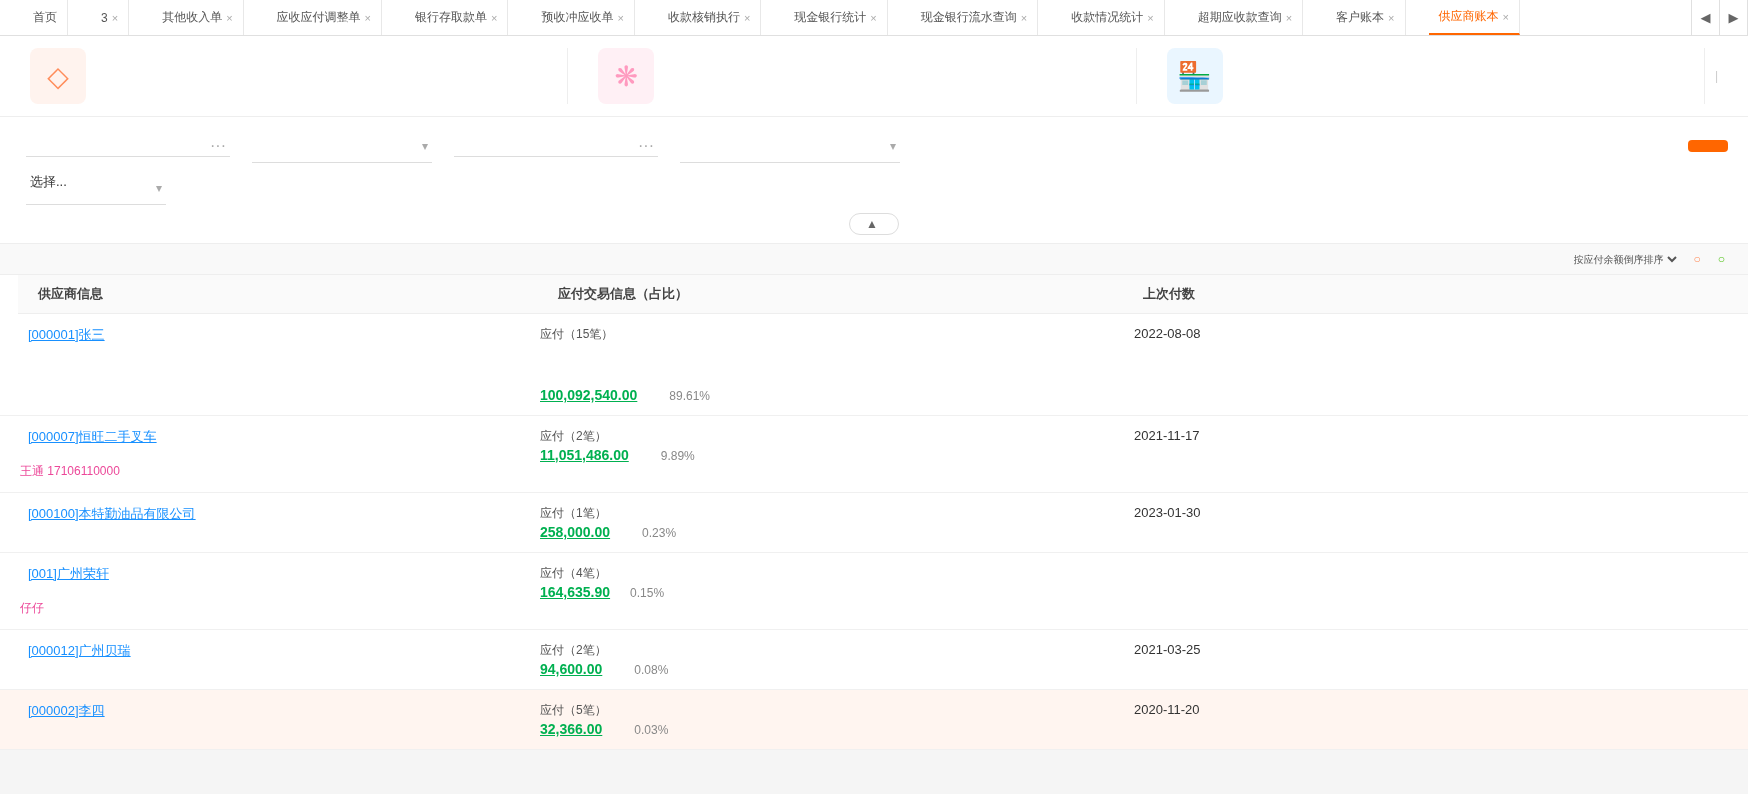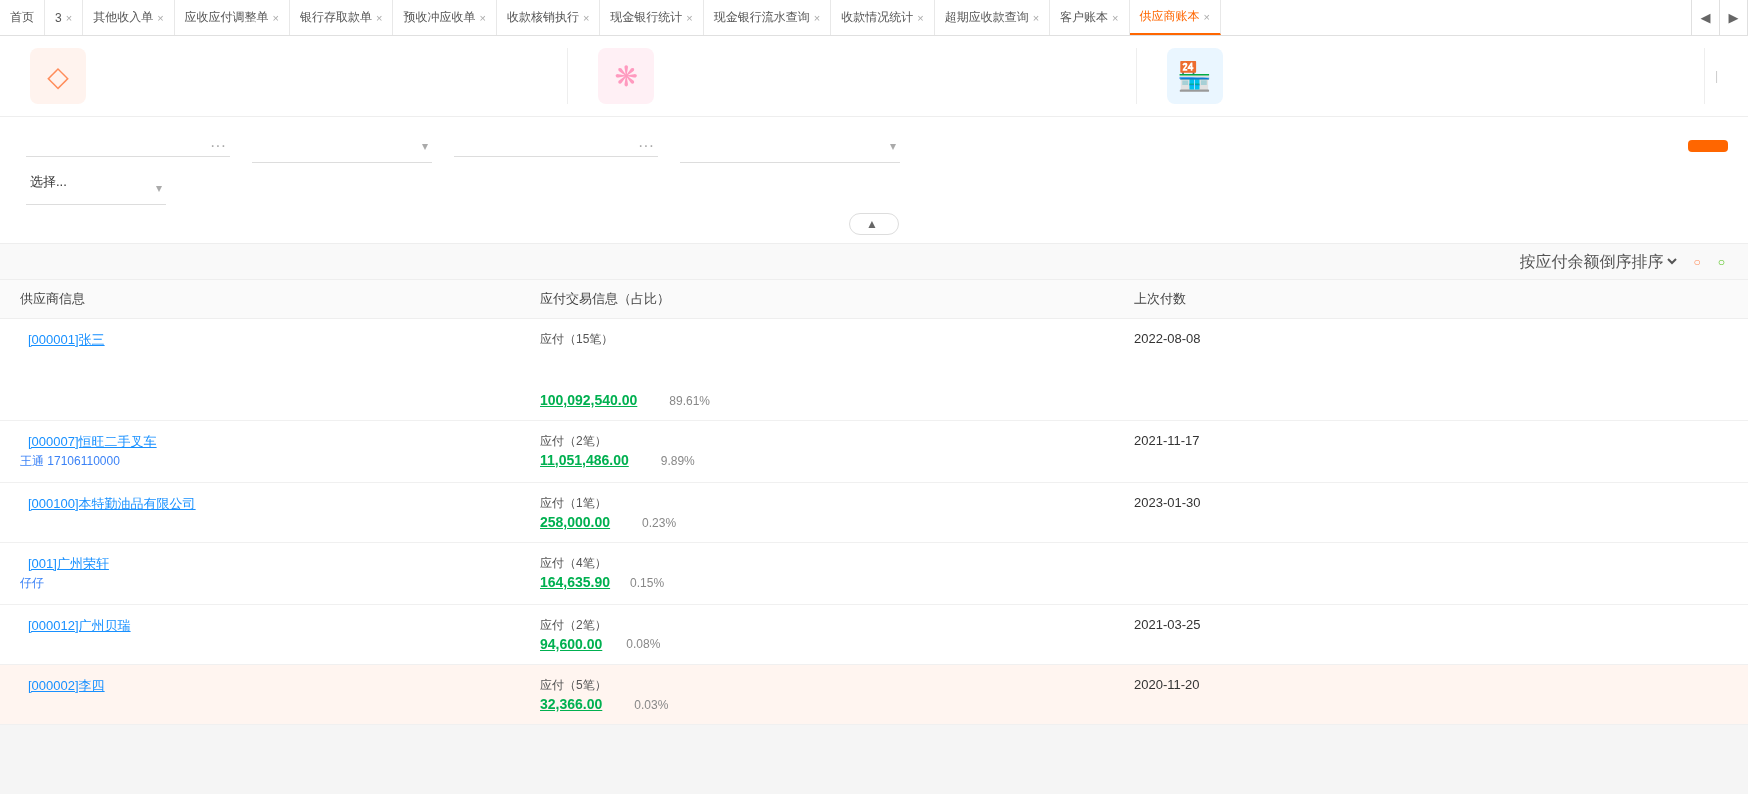--- a/index.html
+++ b/index.html
@@ -9,20 +9,21 @@
     .top-nav {
       display: flex; align-items: center;
       background: #fff; border-bottom: 1px solid #e0e0e0;
       height: 36px; overflow: hidden;
     }
     .nav-tab {
       display: inline-flex; align-items: center;
       padding: 12px 10px; height: 100%; border-right: 1px solid #e8e8e8;
       white-space: nowrap; cursor: pointer; font-size: 12px; color: #555;
       gap: 4px;
+      margin-left: 23px;
     }
     .nav-tab.active { color: #ff6600; border-bottom: 2px solid #ff6600; }
     .nav-tab .close-x { color: #aaa; font-size: 11px; cursor: pointer; }
     .nav-arrows { display: flex; margin-left: auto; border-left: 1px solid #e0e0e0; }
     .nav-arrow { width: 28px; height: 36px; display: flex; align-items: center; justify-content: center; cursor: pointer; color: #666; border-right: 1px solid #e0e0e0; }
 
     
     .summary-bar {
       display: flex; background: #fff; border-bottom: 1px solid #eee;
       padding: 12px 20px; gap: 0; align-items: center;
@@ -80,38 +81,38 @@
     }
 
     
     .results-bar {
       display: flex; align-items: center; justify-content: space-between;
       background: #f9f9f9; padding: 8px 20px; border-bottom: 1px solid #eee;
       font-size: 12px; color: #555;
     }
     .results-bar .right-actions { display: flex; align-items: center; gap: 14px; }
     .sort-label { color: #555; }
-    .sort-select { border: none; background: transparent; color: #555; font-size: 16px; cursor: pointer; outline: none; }
+    .sort-select { border: none; background: transparent; color: #555; font-size: 10px; cursor: pointer; outline: none; }
     .action-btn { display: flex; align-items: center; gap: 3px; cursor: pointer; color: #555; font-size: 12px; }
 
     
     .table-wrap { background: #fff; }
     .table-header {
       display: grid; grid-template-columns: 520px 1fr 1fr;
       padding: 10px 20px; background: #fafafa; border-bottom: 1px solid #eee;
-      font-size: 13px; font-weight: normal; color: #444;
+      font-size: 13px; font-weight: bold; color: #444; margin-left: 18px;
     }
     .table-row {
       display: grid; grid-template-columns: 520px 1fr 1fr;
       padding: 12px 20px; border-bottom: 1px solid #f0f0f0;
       align-items: start;
     }
     .table-row:last-child { background: #fff5f0; }
     .supplier-link { color: #1890ff; text-decoration: underline; cursor: pointer; font-size: 13px; padding-left: 8px; }
-    .supplier-sub { color: #3b82f6; font-size: 12px; margin-top: 2px; }
+    .supplier-sub { color: #ec4899; font-size: 12px; margin-top: 17px; }
     .amount-green { color: #00b050; font-size: 14px; font-weight: bold; cursor: pointer; text-decoration: underline; }
     .amount-info { font-size: 12px; color: #555; margin-bottom: 2px; }
     .amount-pct { color: #888; font-size: 12px; margin-left: 16px; }
     .date-text { font-size: 13px; color: #333; }
 
     
     ::-webkit-scrollbar { width: 6px; height: 6px; }
     ::-webkit-scrollbar-thumb { background: #ccc; border-radius: 3px; }
   </style>
 </head>
@@ -289,21 +290,21 @@
           <span class="amount-green">164,635.90</span>
           <span class="amount-pct">0.15%</span>
         </div>
       </div>
       <div class="date-text"></div>
     </div>
     <div class="table-row">
       <div><a class="supplier-link" href="#">[000012]广州贝瑞</a></div>
       <div>
         <div class="amount-info">应付（2笔）</div>
-        <div style="display: flex; align-items: center; gap: 8px;">
+        <div style="display: flex; align-items: flex-end; gap: 16px;">
           <span class="amount-green">94,600.00</span>
           <span class="amount-pct">0.08%</span>
         </div>
       </div>
       <div class="date-text">2021-03-25</div>
     </div>
     <div class="table-row" style="background: rgb(255, 245, 240);">
       <div><a class="supplier-link" href="#">[000002]李四</a></div>
       <div>
         <div class="amount-info">应付（5笔）</div>

